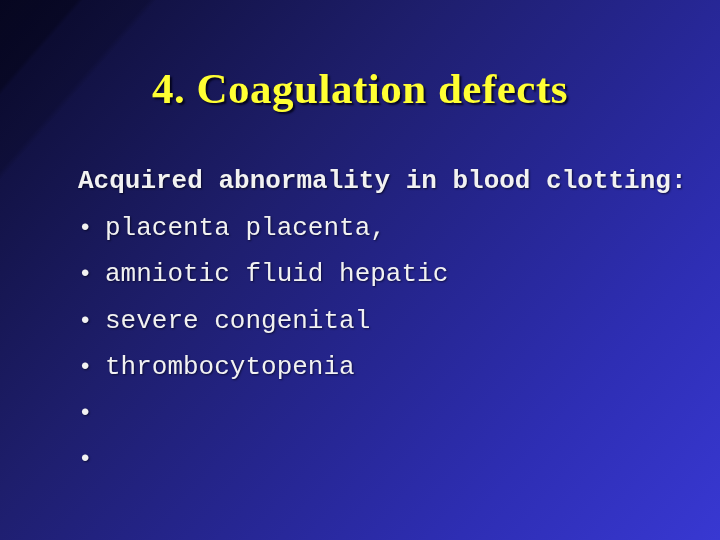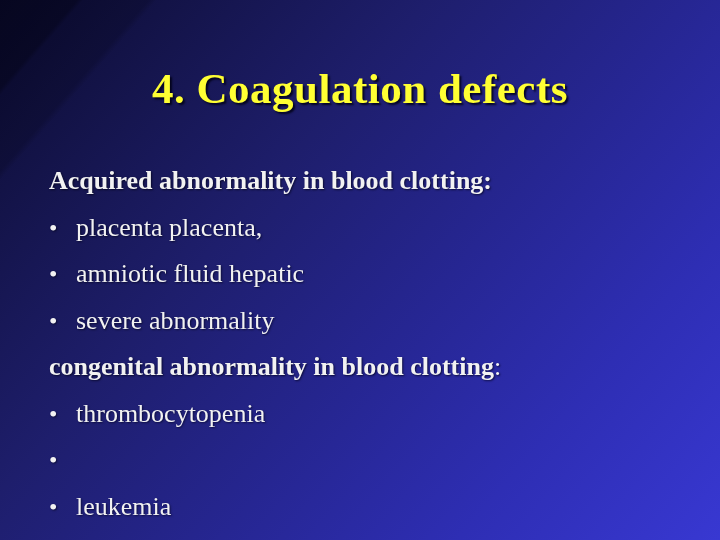--- a/index.html
+++ b/index.html
@@ -29,22 +29,23 @@
     width: 100%;
     text-align: center;
     font-size: 43px;
     font-weight: bold;
     letter-spacing: 0.5px;
     text-shadow: 2px 2px 2px rgba(0,0,20,0.85);
   }
   .content {
     position: absolute;
     top: 158px;
-    left: 49px;
+    left: 78px;
     right: 20px;
+    font-family: Liberation Mono, monospace;
   }
   .line {
     height: 46.5px;
     line-height: 46.5px;
     font-size: 26px;
     white-space: nowrap;
   }
   .heading {
     font-weight: bold;
     text-shadow: 1px 1px 2px rgba(0,0,20,0.7);
@@ -82,35 +83,31 @@
       <span>placenta placenta,</span>
     </div>
 
     <div class="line bullet-line">
       <span class="bullet-dot">•</span>
       <span>amniotic fluid hepatic</span>
     </div>
 
     <div class="line bullet-line">
       <span class="bullet-dot">•</span>
-      <span>severe abnormality</span>
+      <span>severe congenital</span>
     </div>
 
-    <div class="line heading">
-      <span>congenital abnormality in blood clotting</span><span class="suffix">:</span>
-    </div>
 
     <div class="line bullet-line">
       <span class="bullet-dot">•</span>
       <span>thrombocytopenia</span>
     </div>
 
     <div class="line bullet-line">
       <span class="bullet-dot">•</span>
     </div>
 
     <div class="line bullet-line">
       <span class="bullet-dot">•</span>
-      <span>leukemia</span>
     </div>
 
   </div>
 </div>
 
 </body></html>

